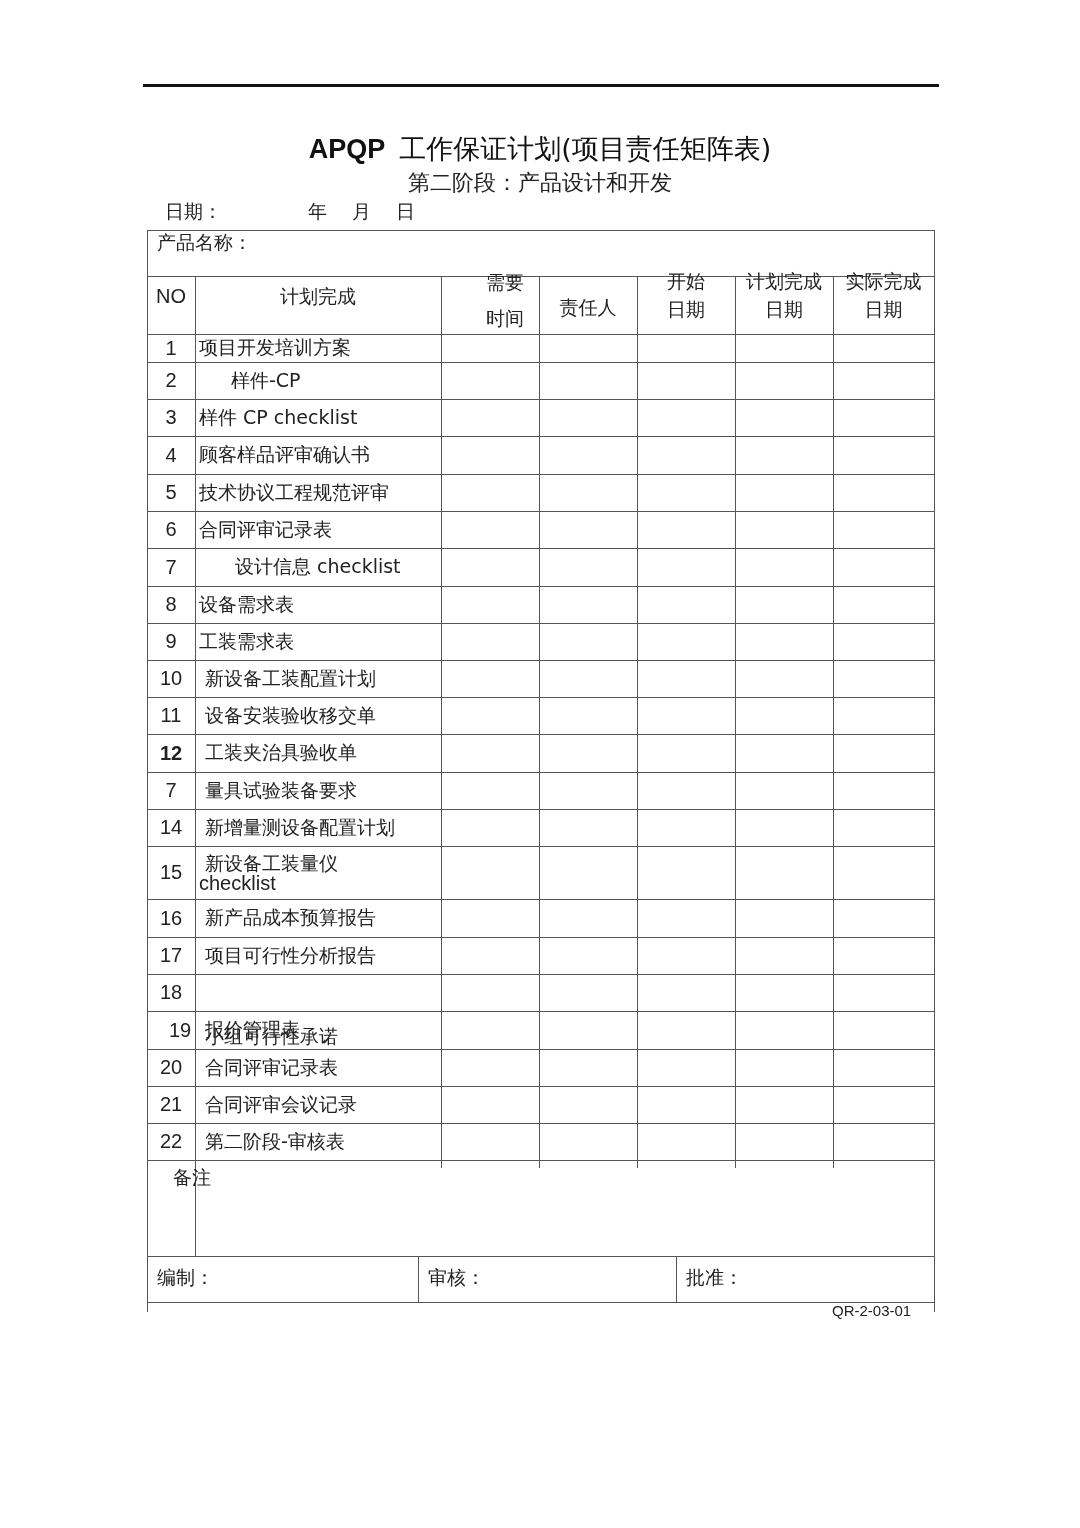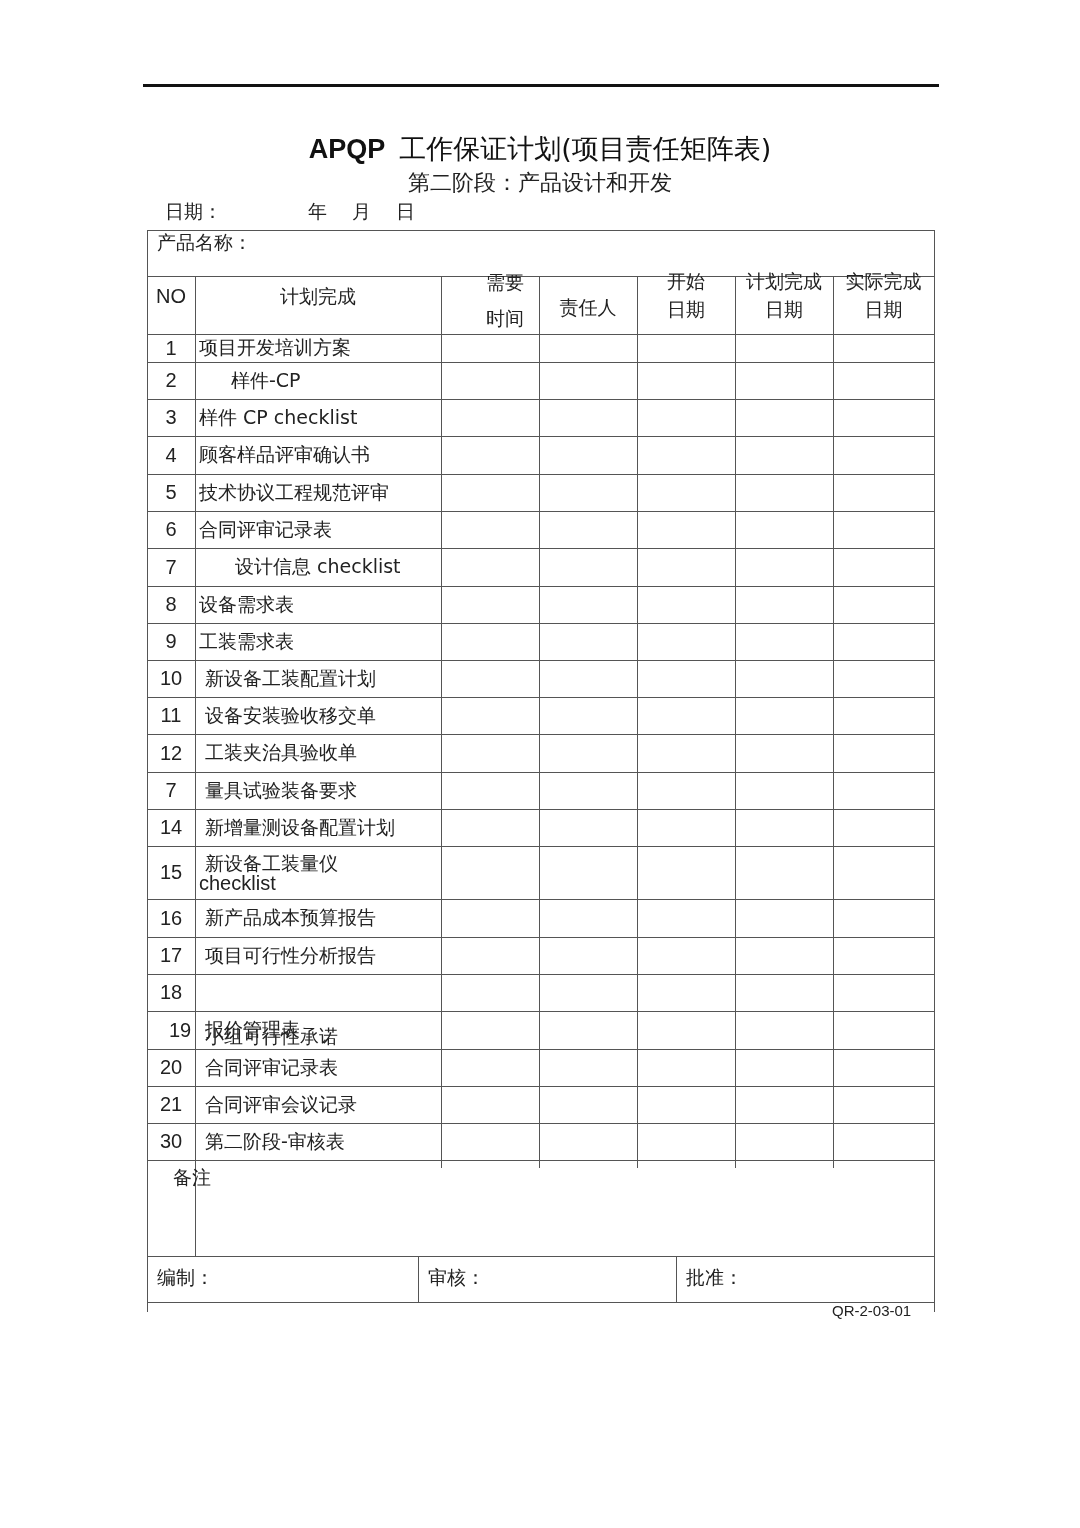--- a/index.html
+++ b/index.html
@@ -195,21 +195,21 @@
     <div>
       <div class="cell num" style="left: 147px; top: 697px; width: 48px; height: 37px;">11</div>
       <div class="cell content" style="left: 195px; top: 697px; width: 246px; height: 37px; padding-left: 10px;">设备安装验收移交单</div>
       <div class="cell " style="left: 441px; top: 697px; width: 98px; height: 37px;"></div>
       <div class="cell " style="left: 539px; top: 697px; width: 98px; height: 37px;"></div>
       <div class="cell " style="left: 637px; top: 697px; width: 98px; height: 37px;"></div>
       <div class="cell " style="left: 735px; top: 697px; width: 98px; height: 37px;"></div>
       <div class="cell " style="left: 833px; top: 697px; width: 101px; height: 37px;"></div>
     </div>
     <div>
-      <div class="cell num" style="left: 147px; top: 734px; width: 48px; height: 38px;">12</div>
+      <div class="cell num" style="left: 147px; top: 734px; width: 48px; height: 38px; font-weight: bold;">12</div>
       <div class="cell content" style="left: 195px; top: 734px; width: 246px; height: 38px; padding-left: 10px;">工装夹治具验收单</div>
       <div class="cell " style="left: 441px; top: 734px; width: 98px; height: 38px;"></div>
       <div class="cell " style="left: 539px; top: 734px; width: 98px; height: 38px;"></div>
       <div class="cell " style="left: 637px; top: 734px; width: 98px; height: 38px;"></div>
       <div class="cell " style="left: 735px; top: 734px; width: 98px; height: 38px;"></div>
       <div class="cell " style="left: 833px; top: 734px; width: 101px; height: 38px;"></div>
     </div>
     <div>
       <div class="cell num" style="left: 147px; top: 772px; width: 48px; height: 37px;">7</div>
       <div class="cell content" style="left: 195px; top: 772px; width: 246px; height: 37px; padding-left: 10px; font-family: Liberation Serif, serif;">量具试验装备要求</div>
@@ -288,21 +288,21 @@
     <div>
       <div class="cell num" style="left: 147px; top: 1086px; width: 48px; height: 37px;">21</div>
       <div class="cell content" style="left: 195px; top: 1086px; width: 246px; height: 37px; padding-left: 10px;">合同评审会议记录</div>
       <div class="cell " style="left: 441px; top: 1086px; width: 98px; height: 37px;"></div>
       <div class="cell " style="left: 539px; top: 1086px; width: 98px; height: 37px;"></div>
       <div class="cell " style="left: 637px; top: 1086px; width: 98px; height: 37px;"></div>
       <div class="cell " style="left: 735px; top: 1086px; width: 98px; height: 37px;"></div>
       <div class="cell " style="left: 833px; top: 1086px; width: 101px; height: 37px;"></div>
     </div>
     <div>
-      <div class="cell num" style="left: 147px; top: 1123px; width: 48px; height: 37px;">30</div>
+      <div class="cell num" style="left: 147px; top: 1123px; width: 48px; height: 37px;">22</div>
       <div class="cell content" style="left: 195px; top: 1123px; width: 246px; height: 37px; padding-left: 10px;">第二阶段-审核表</div>
       <div class="cell " style="left: 441px; top: 1123px; width: 98px; height: 37px;"></div>
       <div class="cell " style="left: 539px; top: 1123px; width: 98px; height: 37px;"></div>
       <div class="cell " style="left: 637px; top: 1123px; width: 98px; height: 37px;"></div>
       <div class="cell " style="left: 735px; top: 1123px; width: 98px; height: 37px;"></div>
       <div class="cell " style="left: 833px; top: 1123px; width: 101px; height: 37px;"></div>
     </div>
   </div>
 
 <div class="abs remark">备注</div>

